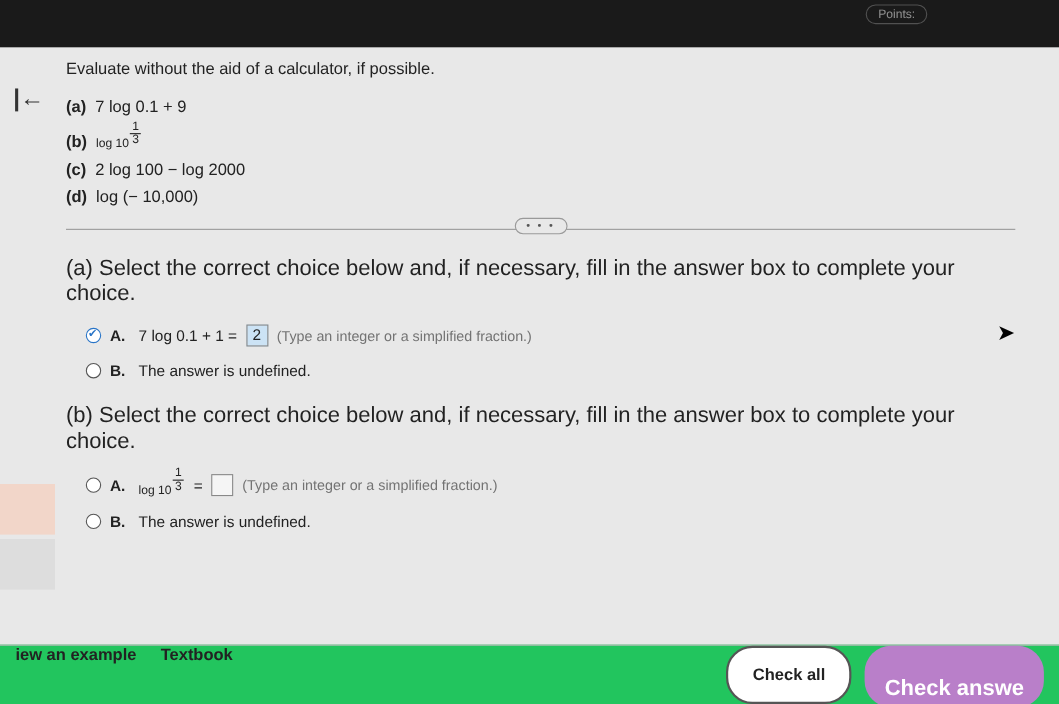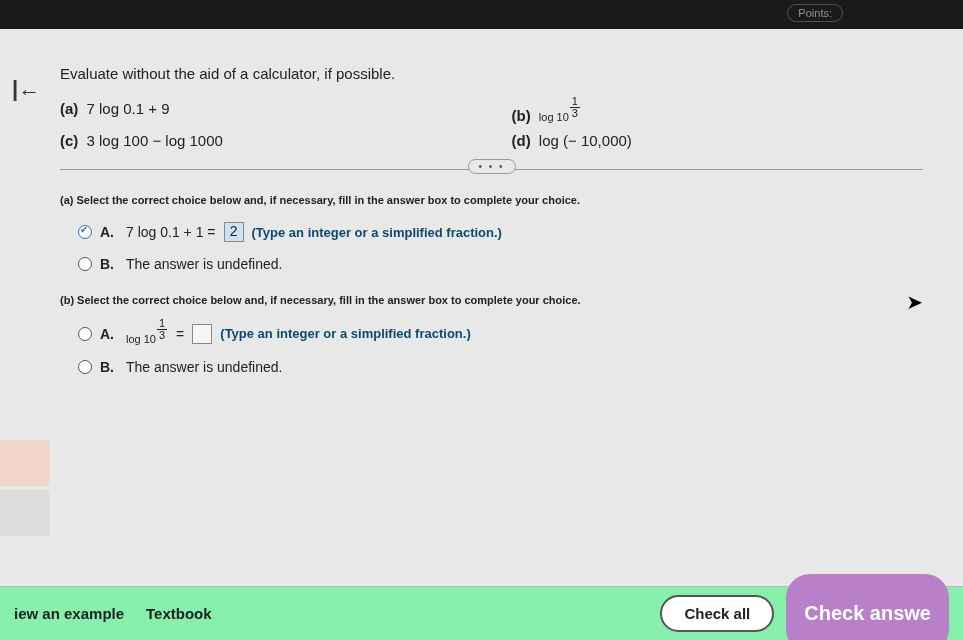--- a/index.html
+++ b/index.html
@@ -1,41 +1,41 @@
 <!DOCTYPE html>
 <html><head>
 <meta charset="utf-8">
 <style>
 * { box-sizing: border-box; margin: 0; padding: 0; }
 body { font-family: Arial, Helvetica, sans-serif; background: #e8e8e8; width: 963px; height: 640px; overflow: hidden; position: relative; }
-.topbar { height: 29px; background: #1a1a1a; width: 100%; position: relative; }
+.topbar { height: 43px; background: #1a1a1a; width: 100%; position: relative; }
 .points-pill { position: absolute; right: 120px; top: 4px; color: #fff; font-size: 11px; border: 1px solid #888; border-radius: 12px; padding: 2px 10px; opacity: 0.5; }
 .collapse-btn { position: absolute; left: 12px; top: 76px; font-size: 22px; font-weight: bold; color: #333; cursor: pointer; }
-.content { padding: 36px 40px 0 60px; color: #222; }
+.content { padding: 11px 40px 0 60px; color: #222; }
 .instruction { font-size: 15px; margin-bottom: 18px; }
-.parts-grid { display: grid; grid-template-columns: 1fr 1fr; gap: 8px 40px; font-size: 15px; margin-bottom: 20px; }
+.parts-grid { display: grid; grid-template-columns: 1fr; gap: 8px 40px; font-size: 15px; margin-bottom: 20px; }
 .part-label { font-weight: bold; margin-right: 4px; }
 .hr-line { position: relative; height: 1px; background: #999; margin: 0 0 24px 0; }
 .ellipsis-pill { position: absolute; left: 50%; top: -10px; transform: translateX(-50%); background: #e8e8e8; border: 1px solid #999; border-radius: 10px; padding: 1px 10px; font-size: 10px; letter-spacing: 2px; color: #555; }
 .question-block { margin-bottom: 22px; }
-.question-text { font-size: 11px; margin-bottom: 16px; font-weight: bold; }
+.question-text { font-size: 20px; margin-bottom: 16px; }
 .choice-row { display: flex; align-items: center; gap: 8px; margin: 10px 0 14px 18px; font-size: 14px; }
 .radio { width: 14px; height: 14px; border: 1.5px solid #555; border-radius: 50%; flex-shrink: 0; display: inline-flex; align-items: center; justify-content: center; background: #fff; }
 .radio.selected-check { border-color: #2874c7; position: relative; }
 .radio.selected-check::after { content: "✔"; font-size: 10px; color: #2874c7; position: absolute; left: 1px; top: -2px; }
 .choice-letter { font-weight: bold; margin-right: 4px; }
 .answer-box { display: inline-block; min-width: 20px; height: 20px; border: 1px solid #888; background: #cce3f5; text-align: center; padding: 0 4px; font-size: 14px; vertical-align: middle; }
 .answer-box.empty { background: #f5f5f5; }
-.hint { font-size: 13px; color: #0c4a6e; font-weight: bold; }
+.hint { font-size: 13px; color: #737373; }
 .frac { display: inline-flex; flex-direction: column; align-items: center; vertical-align: middle; font-size: 11px; line-height: 1; margin: 0 1px; position: relative; top: -4px; }
 .frac .num { border-bottom: 1px solid #222; padding: 0 2px; }
 .frac .den { padding: 0 2px; }
 .sup-wrap { display: inline-flex; align-items: flex-end; }
 .base { font-size: 11px; }
-.bottom-bar { position: absolute; bottom: 0; left: 0; right: 0; height: 54px; border-top: 1px solid #bbb; background: #86efac; display: flex; align-items: center; padding: 0 14px; }
+.bottom-bar { position: absolute; bottom: 0; left: 0; right: 0; height: 54px; border-top: 1px solid #bbb; background: #22c55e; display: flex; padding: 0 14px; }
 .left-links { display: flex; gap: 22px; font-size: 15px; font-weight: bold; color: #222; }
 .left-links span { cursor: pointer; }
 .spacer { flex: 1; }
 .pill-btn { border: 2px solid #555; background: #fff; color: #222; font-weight: bold; font-size: 15px; padding: 8px 22px; border-radius: 24px; cursor: pointer; margin-left: 12px; }
 .check-btn { background: #b97fc9; border: none; color: #fff; font-weight: bold; font-size: 20px; padding: 28px 18px; border-radius: 24px; cursor: pointer; margin-left: 12px; }
 .left-strip { position: absolute; left: 0; top: 440px; width: 50px; height: 46px; background: #f2d6c9; }
 .left-strip2 { position: absolute; left: 0; top: 490px; width: 50px; height: 46px; background: #ddd; }
 .cursor-arrow { position: absolute; right: 40px; top: 290px; font-size: 20px; color: #000; }
 </style>
 </head>
@@ -64,21 +64,21 @@
       <span class="sup-wrap">
         <span class="base">log 10</span>
         <span class="frac">
           <span class="num">1</span>
           <span class="den">3</span>
         </span>
       </span>
     </div>
     <div>
       <span class="part-label">(c)</span>
-      <span>3 log 100 − log 1000</span>
+      <span>2 log 100 − log 2000</span>
     </div>
     <div>
       <span class="part-label">(d)</span>
       <span>log (− 10,000)</span>
     </div>
   </div>
 
   <div class="hr-line">
     <div class="ellipsis-pill">• • •</div>
   </div>

